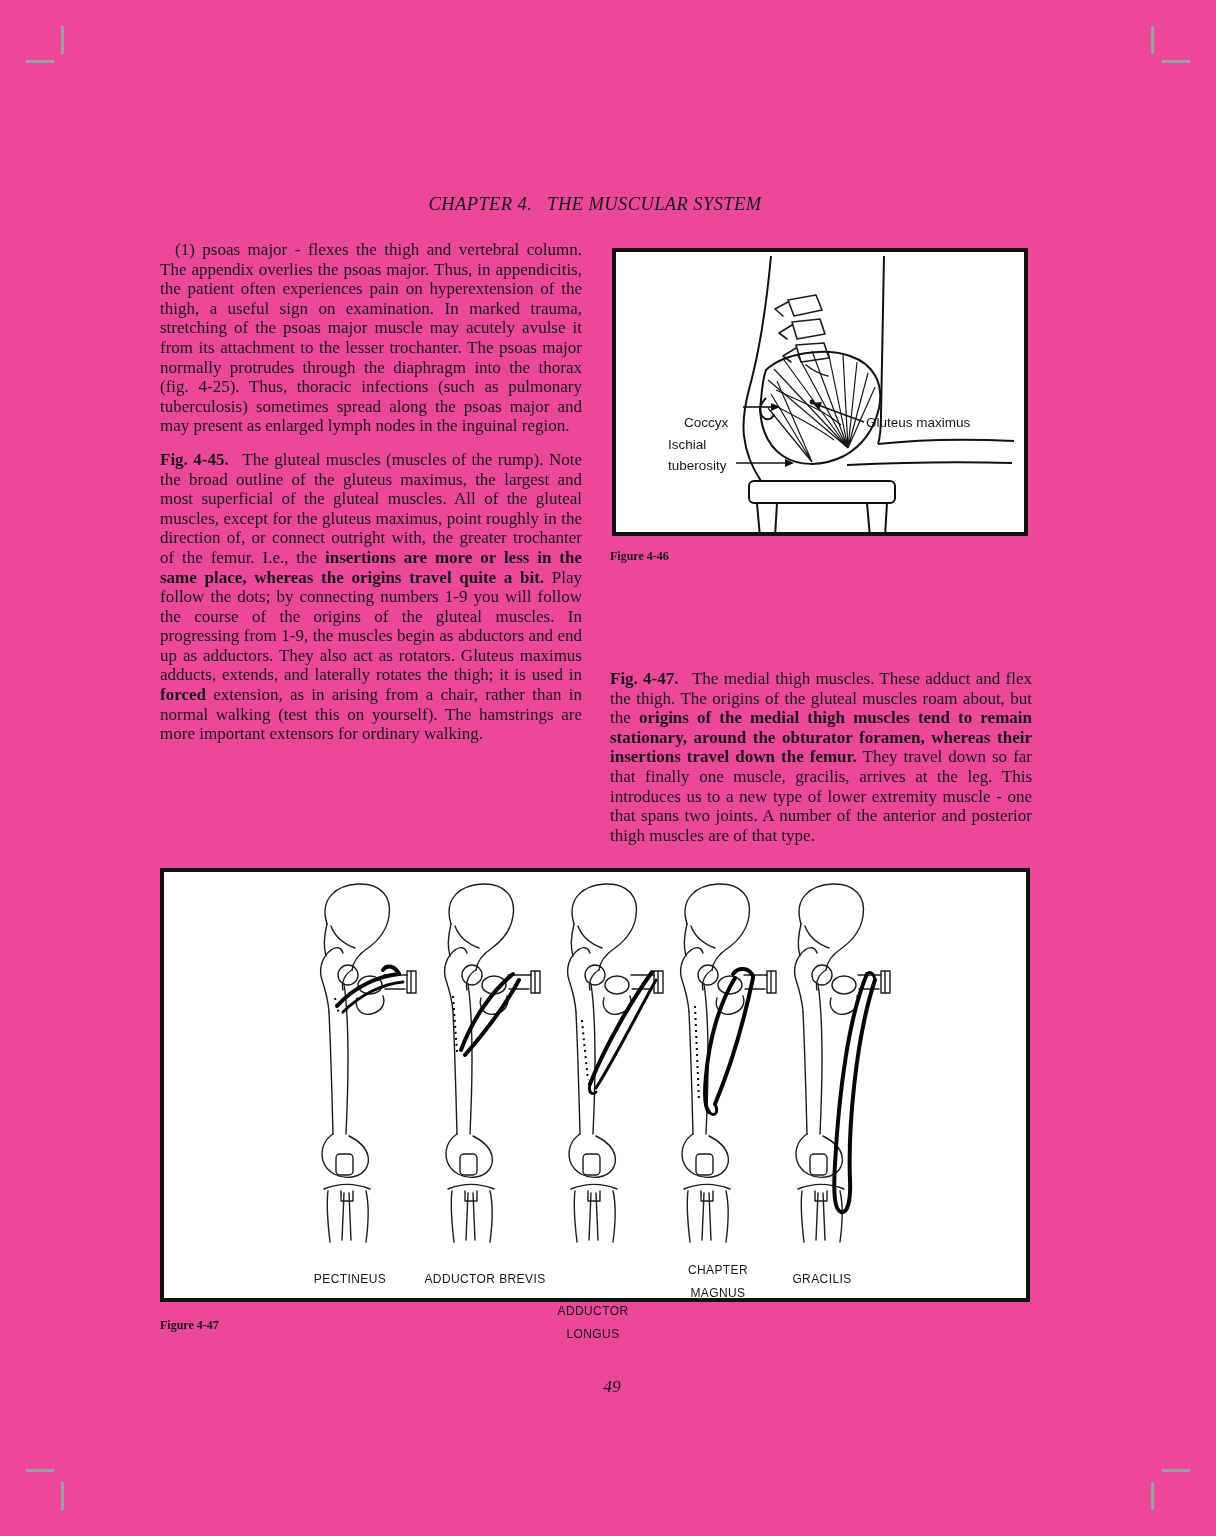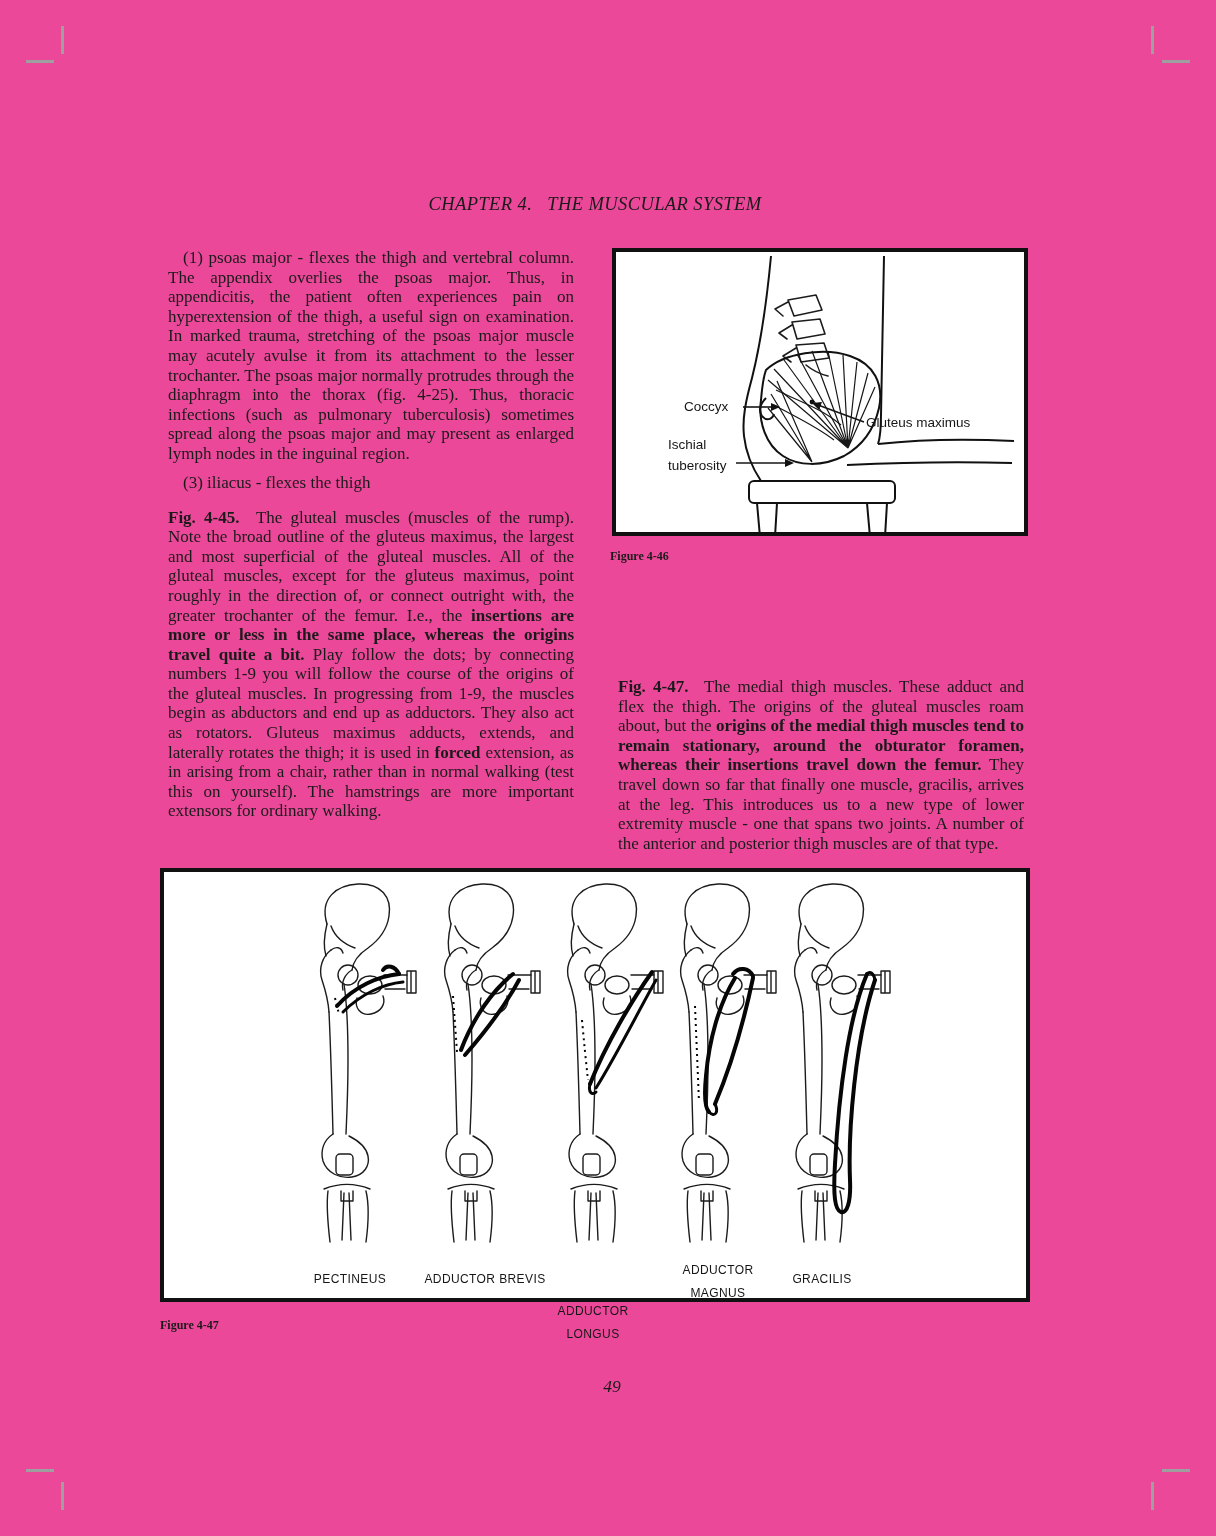--- a/index.html
+++ b/index.html
@@ -2,21 +2,21 @@
 <html><head>
 <meta charset="utf-8">
 <style>
   html,body{margin:0;padding:0;background:#e8e8e8;}
   .page{position:relative;width:1216px;height:1536px;background:#ec4899;overflow:hidden;
         font-family:"Liberation Serif",serif;color:#1a1a1a;}
   .crop{position:absolute;background:#9f9f9f;}
   .header{position:absolute;left:160px;top:194px;width:870px;text-align:center;
           font-style:italic;font-size:18.5px;letter-spacing:.4px;white-space:pre;}
   .col{position:absolute;font-size:17px;line-height:19.6px;text-align:justify;}
-  .col p{margin:8px;}
+  .col p{margin:0;}
   .indent{text-indent:15px;}
   .listline{text-indent:15px;line-height:22px;text-align:left;}
   .figpara{margin-top:14px !important;}
   b{font-weight:bold;}
   .figbox{position:absolute;box-sizing:border-box;border:4px solid #111;background:#fff;}
   .figlabel{position:absolute;font-family:"Liberation Sans",sans-serif;font-size:13.5px;
             color:#161616;line-height:1.55;}
   .caption{position:absolute;font-weight:bold;font-size:12px;}
   .musclelabel{position:absolute;transform:translateX(-50%);text-align:center;
                font-family:"Liberation Sans",sans-serif;font-size:12px;letter-spacing:.4px;
@@ -43,21 +43,20 @@
   <div class="crop" style="left:1151px;top:26px;width:3px;height:28px;"></div>
   <div class="crop" style="left:26px;top:1469px;width:28px;height:3px;"></div>
   <div class="crop" style="left:61px;top:1482px;width:3px;height:28px;"></div>
   <div class="crop" style="left:1162px;top:1469px;width:28px;height:3px;"></div>
   <div class="crop" style="left:1151px;top:1482px;width:3px;height:28px;"></div>
 
   <div class="header">CHAPTER 4.   THE MUSCULAR SYSTEM</div>
 
   <div class="col" style="left:160px;top:240px;width:422px;">
     <p class="indent"><span>(1) psoas major - flexes the thigh and vertebral column. The appendix overlies the psoas major. Thus, in appendicitis, the patient often experiences pain on hyperextension of the thigh, a useful sign on examination. In marked trauma, stretching of the psoas major muscle may acutely avulse it from its attachment to the lesser trochanter. The psoas major normally protrudes through the diaphragm into the thorax (fig. 4-25). Thus, thoracic infections (such as pulmonary tuberculosis) sometimes spread along the psoas major and may present as enlarged lymph nodes in the inguinal region.</span></p>
-    <p class="listline">(3) iliacus - flexes the thigh</p>
     <p class="figpara"><b>Fig. 4-45.</b><span>  The gluteal muscles (muscles of the rump). Note the broad outline of the gluteus maximus, the largest and most superficial of the gluteal muscles. All of the gluteal muscles, except for the gluteus maximus, point roughly in the direction of, or connect outright with, the greater trochanter of the femur. I.e., the </span><b>insertions are more or less in the same place, whereas the origins travel quite a bit.</b><span> Play follow the dots; by connecting numbers 1-9 you will follow the course of the origins of the gluteal muscles. In progressing from 1-9, the muscles begin as abductors and end up as adductors. They also act as rotators. Gluteus maximus adducts, extends, and laterally rotates the thigh; it is used in </span><b>forced</b><span> extension, as in arising from a chair, rather than in normal walking (test this on yourself). The hamstrings are more important extensors for ordinary walking.</span></p>
   </div>
 
   <div class="figbox" style="left:612px;top:248px;width:416px;height:288px;">
     <svg width="408" height="280" viewBox="0 0 408 280" style="left:0;top:0;">
       <g>
         <path class="med" d="M155,4 C150,58 143,98 136,126 C130,148 126,166 128,184 C130,202 137,217 145,229"></path>
         <path class="med" d="M268,4 C267,68 266,128 265,163 C265,178 264,186 262,192"></path>
         <path class="med" d="M262,192 C298,188 338,186 398,189"></path>
         <path class="med" d="M231,213 C273,211 328,209 396,211"></path>
@@ -84,21 +83,21 @@
       </g>
       <g>
         <path class="thin" style="stroke-width:1.6" d="M127,155 L155,155"></path>
         <polygon class="ah" points="155,151 164,155 155,159"></polygon>
         <path class="thin" style="stroke-width:1.6" d="M248,170 L202,153"></path>
         <polygon class="ah" points="196,151 206,150 203,158"></polygon>
         <path class="thin" style="stroke-width:1.6" d="M120,211 L169,211"></path>
         <polygon class="ah" points="169,207 178,211 169,215"></polygon>
       </g>
     </svg>
-    <div class="figlabel" style="left:68px;top:145px;">Coccyx</div>
+    <div class="figlabel" style="left:68px;top:161px;">Coccyx</div>
     <div class="figlabel" style="left:250px;top:161px;">Gluteus maximus</div>
     <div class="figlabel" style="left:52px;top:183px;width:78px;">Ischial tuberosity</div>
   </div>
 
   <div class="caption" style="left:610px;top:549px;">Figure 4-46</div>
   <div class="col" style="left:610px;top:669px;width:422px;">
     <p><b>Fig. 4-47.</b><span>  The medial thigh muscles. These adduct and flex the thigh. The origins of the gluteal muscles roam about, but the </span><b>origins of the medial thigh muscles tend to remain stationary, around the obturator foramen, whereas their insertions travel down the femur.</b><span> They travel down so far that finally one muscle, gracilis, arrives at the leg. This introduces us to a new type of lower extremity muscle - one that spans two joints. A number of the anterior and posterior thigh muscles are of that type.</span></p>
   </div>
 
   <div class="figbox" style="left:160px;top:868px;width:870px;height:434px;"></div>
@@ -170,19 +169,19 @@
     <use href="#bone-panel"></use>
     <g>
       <path class="muscle" d="M102,94 C84,136 74,210 70,284 C68,316 70,330 76,332 C82,334 86,322 85,300 C83,252 90,160 110,100"></path>
       <path class="muscle2" d="M102,94 C105,90 109,94 110,100"></path>
     </g>
   </svg>
 
   <div class="musclelabel" style="left:350px;top:1268px;width:100px;">PECTINEUS</div>
   <div class="musclelabel" style="left:485px;top:1268px;width:136px;">ADDUCTOR BREVIS</div>
   <div class="musclelabel" style="left:593px;top:1259px;width:86px;margin-top:41px;">ADDUCTOR LONGUS</div>
-  <div class="musclelabel" style="left:718px;top:1259px;width:86px;">ADDUCTOR MAGNUS</div>
+  <div class="musclelabel" style="left:718px;top:1259px;width:86px;">CHAPTER MAGNUS</div>
   <div class="musclelabel" style="left:822px;top:1268px;width:80px;">GRACILIS</div>
 
   <div class="caption" style="left:160px;top:1318px;">Figure 4-47</div>
   <div class="pagenum">49</div>
 
 </div>
 
 </body></html>

